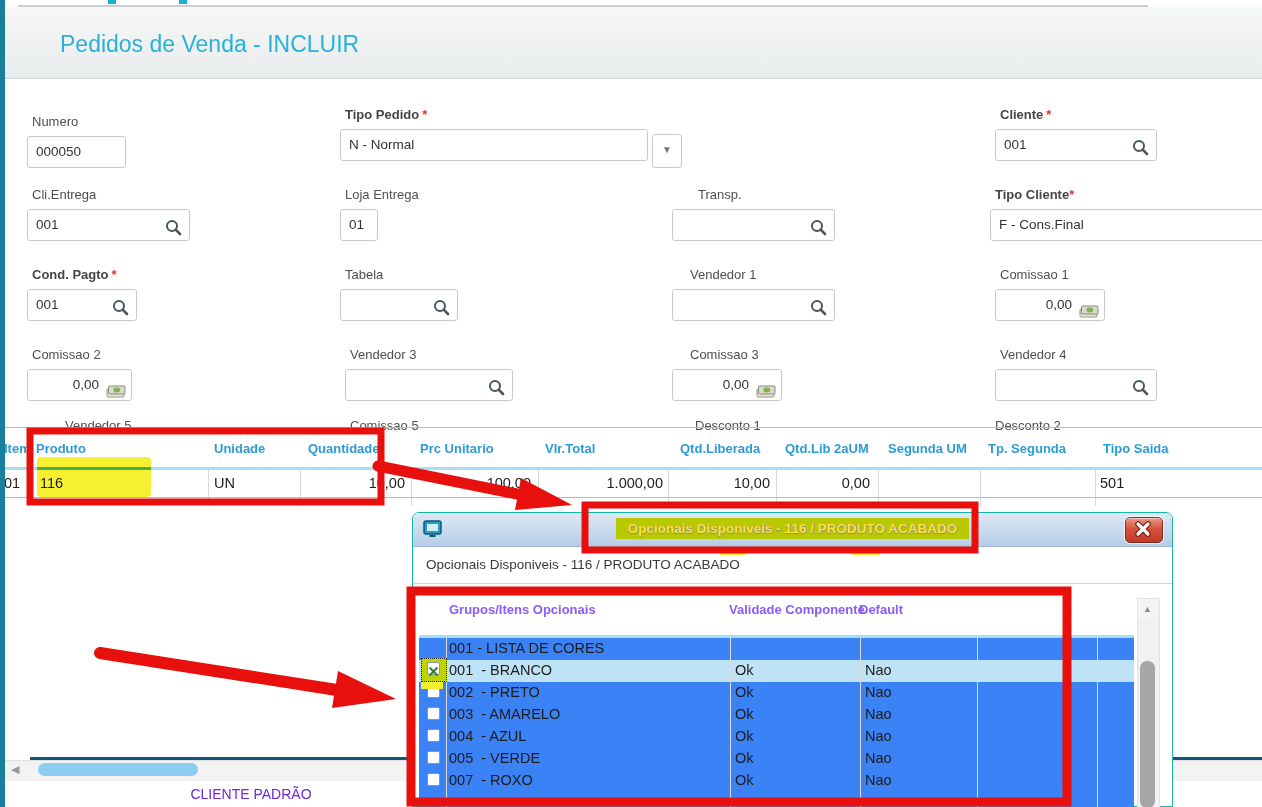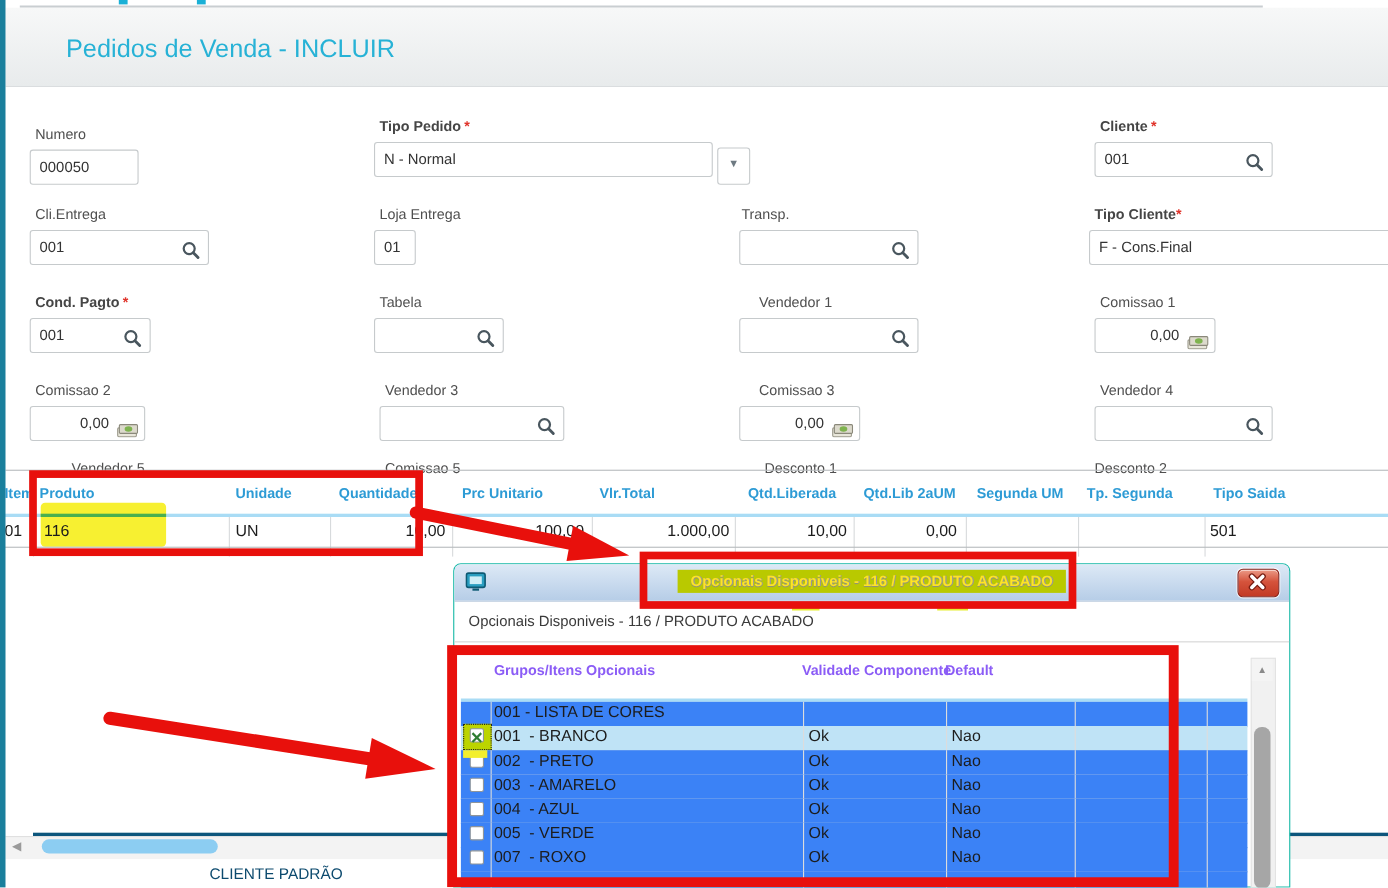--- a/index.html
+++ b/index.html
@@ -41,21 +41,21 @@
          border-radius:4px;z-index:5;}
   .hl116g{position:absolute;left:37px;top:467px;width:114px;height:3px;background:#49b04f;z-index:6;}
   
   .dkline{position:absolute;left:30px;top:757px;width:1232px;height:3px;background:#0d567c;z-index:4;}
   .hsb{position:absolute;left:5px;top:760px;width:1257px;height:20px;background:#f3f3f3;
        border-top:1px solid #e0e0e0;z-index:5;}
   .hsb .arr{position:absolute;left:6px;top:2px;color:#9a9a9a;font-size:11px;}
   .hthumb{position:absolute;left:38px;top:763px;width:160px;height:13px;background:#8ccdf2;
           border-radius:7px;z-index:6;}
   .footertxt{position:absolute;left:160px;top:786px;width:182px;text-align:center;font-size:14px;
-             color:#0c4a6e;z-index:5;}
+             color:#6d28d9;z-index:5;}
   
   .modal{position:absolute;left:412px;top:512px;width:761px;height:295px;background:#fff;
          border:1px solid #14b8a6;border-radius:7px 7px 0 0;z-index:20;box-sizing:border-box;}
   .mtbar{position:absolute;left:0;top:0;right:0;height:33px;border-radius:6px 6px 0 0;
          background:linear-gradient(#dde9f6,#b6cde7);border-bottom:1px solid #9eb6d0;}
   .mticon{position:absolute;left:10px;top:7px;}
   .mtitle{position:absolute;left:0;right:0;top:5px;text-align:center;}
   .mtitle span{display:inline-block;background:#b9c900;color:#ffe424;font-weight:bold;font-size:13.5px;
          padding:3px 12px;text-shadow:0 1px 1px #8a8a8a,1px 0 0 #9a9a9a;}
   .mclose{position:absolute;right:9px;top:4px;width:36px;height:24px;border-radius:5px;
@@ -133,21 +133,21 @@
           </svg></span>
     </div>
   </div>
   <div class="fld" style="left:340px;top:187px">
     <div class="lbl"><span>Loja Entrega</span></div>
     <div class="inp" style="width:38px">
         <span class="val">01</span>
       </div>
   </div>
   <div class="fld" style="left:672px;top:187px">
-    <div class="lbl" style="margin-left:2px"><span>Transp.</span></div>
+    <div class="lbl" style="margin-left:26px"><span>Transp.</span></div>
     <div class="inp" style="width:163px">
         <span class="val"></span>
       <span class="sic"><svg width="17" height="17">
             <circle cx="7" cy="7" r="5" fill="none" stroke="#49565e" stroke-width="2"></circle>
             <line x1="10.7" y1="10.7" x2="15" y2="15" stroke="#49565e" stroke-width="2.6" stroke-linecap="round"></line>
           </svg></span>
     </div>
   </div>
   <div class="fld" style="left:990px;top:187px">
     <div class="lbl b"><span>Tipo Cliente</span><span class="req tight">*</span></div>

